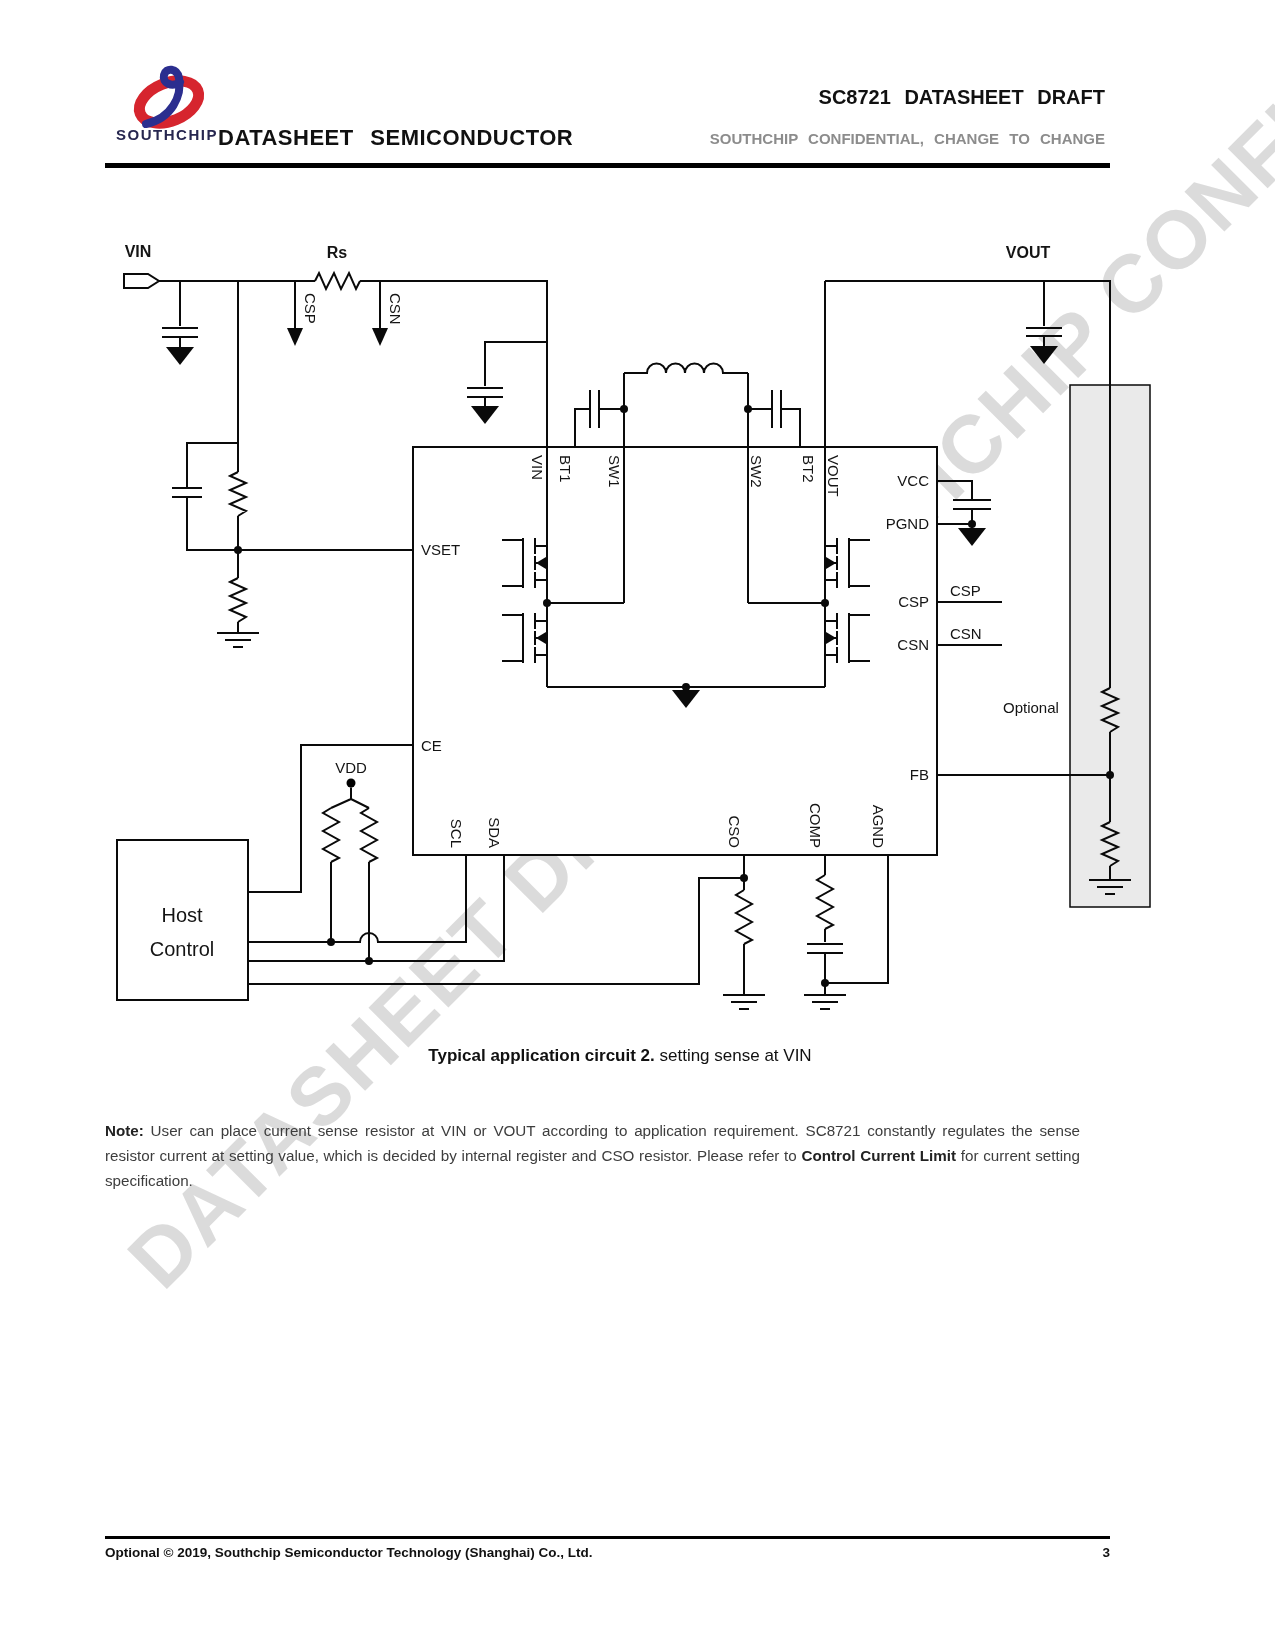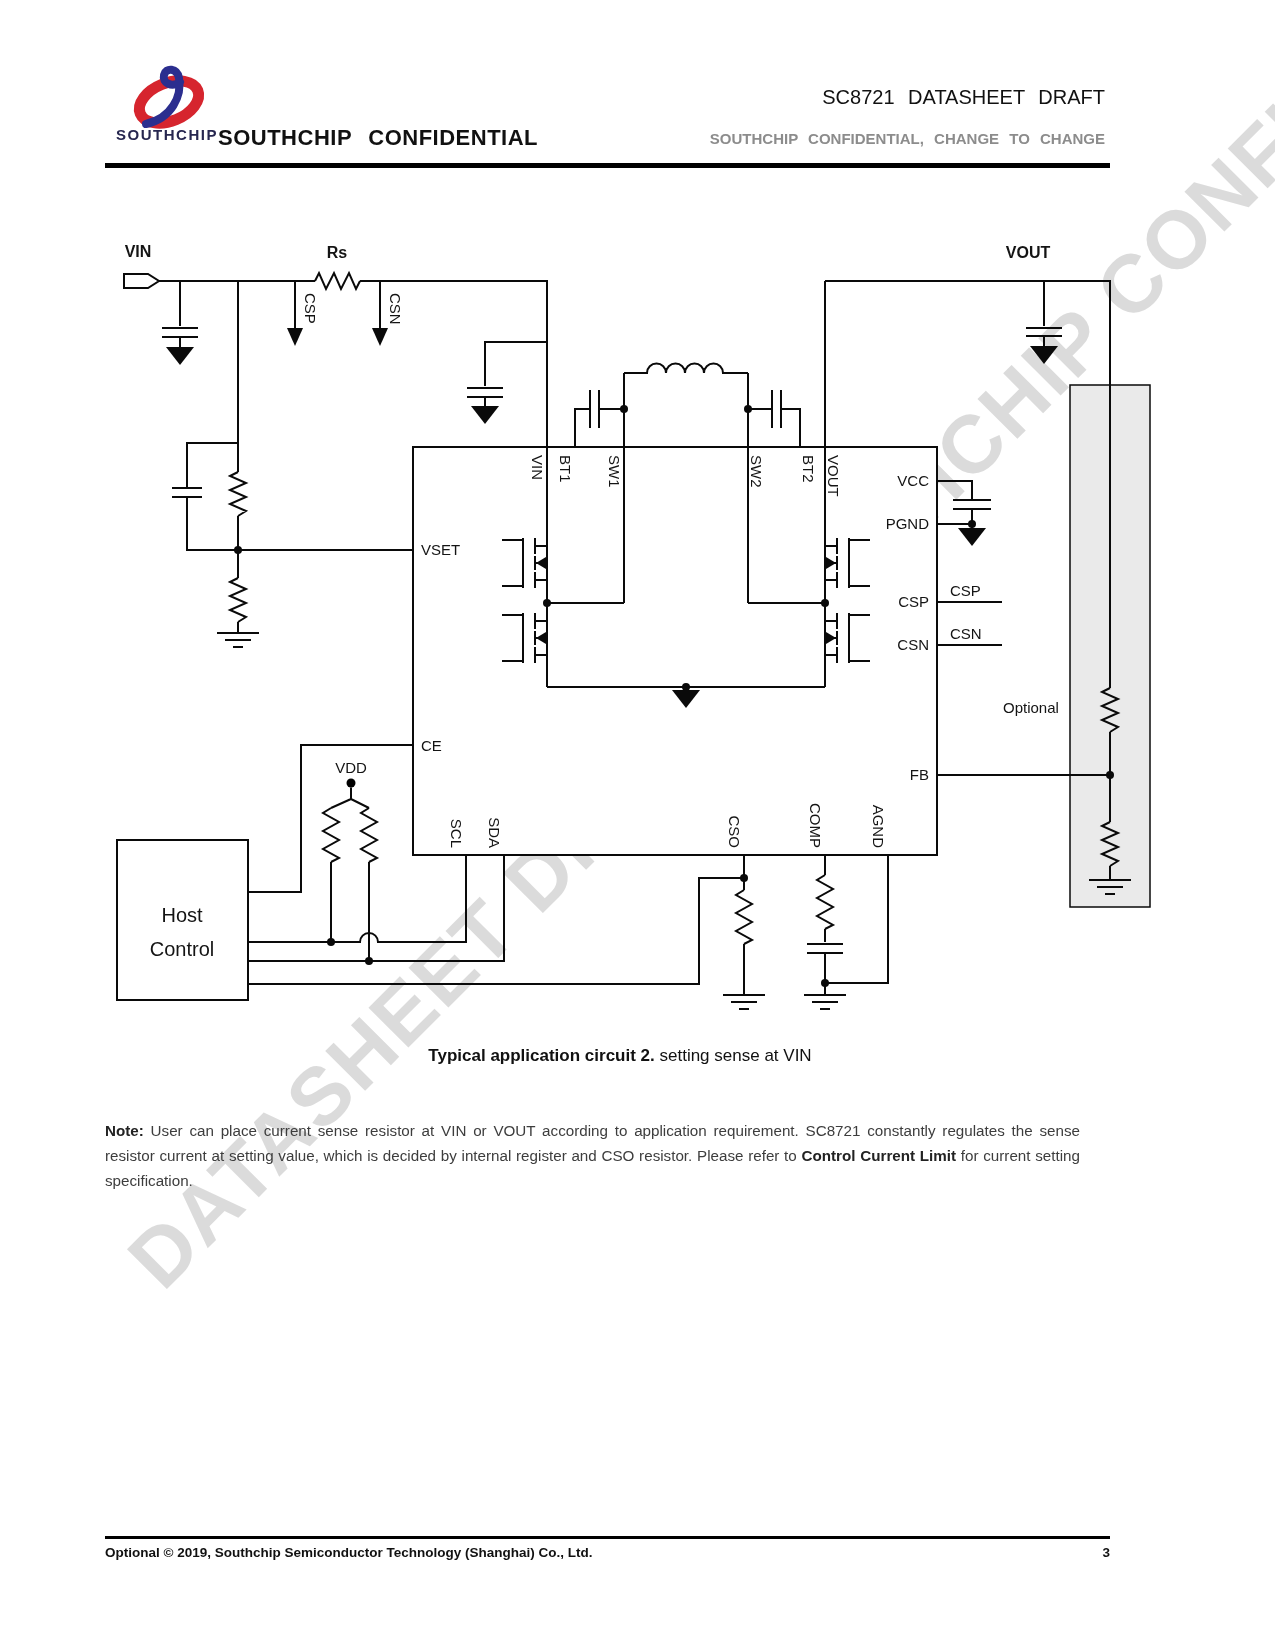--- a/index.html
+++ b/index.html
@@ -3,21 +3,21 @@
 <meta charset="utf-8">
 <style>
   html,body{margin:0;padding:0;background:#fff;}
   #page{position:relative;width:1275px;height:1650px;background:#ffffff;overflow:hidden;
         font-family:"Liberation Sans",sans-serif;}
   
   .logo-wordmark{position:absolute;left:112px;top:126px;width:110px;text-align:center;
         font-size:15px;font-weight:bold;letter-spacing:1.5px;color:#26264f;}
   .company{position:absolute;left:218px;top:125px;font-size:22px;font-weight:bold;
         letter-spacing:.5px;word-spacing:10px;color:#111;}
-  .doc-title{position:absolute;right:170px;top:86px;font-size:20px;font-weight:normal;
+  .doc-title{position:absolute;right:170px;top:86px;font-size:20px;font-weight:bold;
         word-spacing:8px;color:#111;text-align:right;}
   .doc-subtitle{position:absolute;right:170px;top:130px;font-size:15px;font-weight:bold;
         word-spacing:6px;color:#8c8c8c;text-align:right;}
   .rule-top{position:absolute;left:105px;top:163px;width:1005px;height:5px;background:#000;}
   
   .watermark{position:absolute;left:110px;top:1240px;z-index:1;white-space:nowrap;
         font-size:82px;font-weight:bold;letter-spacing:2px;color:rgba(175,175,175,0.45);
         transform:rotate(-45deg);transform-origin:0 0;pointer-events:none;}
   
   #schematic{position:absolute;left:0;top:0;z-index:2;}
@@ -49,21 +49,21 @@
 
 <div id="page">
 
   <div class="watermark">DATASHEET DRAFT SOUTHCHIP CONFIDENTIAL</div>
 
   <svg style="position:absolute;left:122px;top:62px;z-index:3" width="95" height="70" viewBox="0 0 95 70">
     <ellipse cx="47" cy="40" rx="31" ry="19" transform="rotate(-22 47 40)" fill="none" stroke="#d6252e" stroke-width="11"></ellipse>
     <path d="M24,62 C50,56 60,34 57,16 C55,6 44,5 42,13 C40,21 50,26 58,20" fill="none" stroke="#2b2e8f" stroke-width="8" stroke-linecap="round"></path>
   </svg>
   <div class="logo-wordmark">SOUTHCHIP</div>
-  <div class="company">SOUTHCHIP CONFIDENTIAL</div>
+  <div class="company">DATASHEET SEMICONDUCTOR</div>
   <div class="doc-title">SC8721 DATASHEET DRAFT</div>
   <div class="doc-subtitle">SOUTHCHIP CONFIDENTIAL, CHANGE TO CHANGE</div>
   <div class="rule-top"></div>
 
   <svg id="schematic" width="1275" height="1650" viewBox="0 0 1275 1650">
 
     <rect class="graybox" x="1070" y="385" width="80" height="522"></rect>
 
     <g>
       <path d="M124,274 L148,274 L159,281 L148,288 L124,288 Z"></path>

